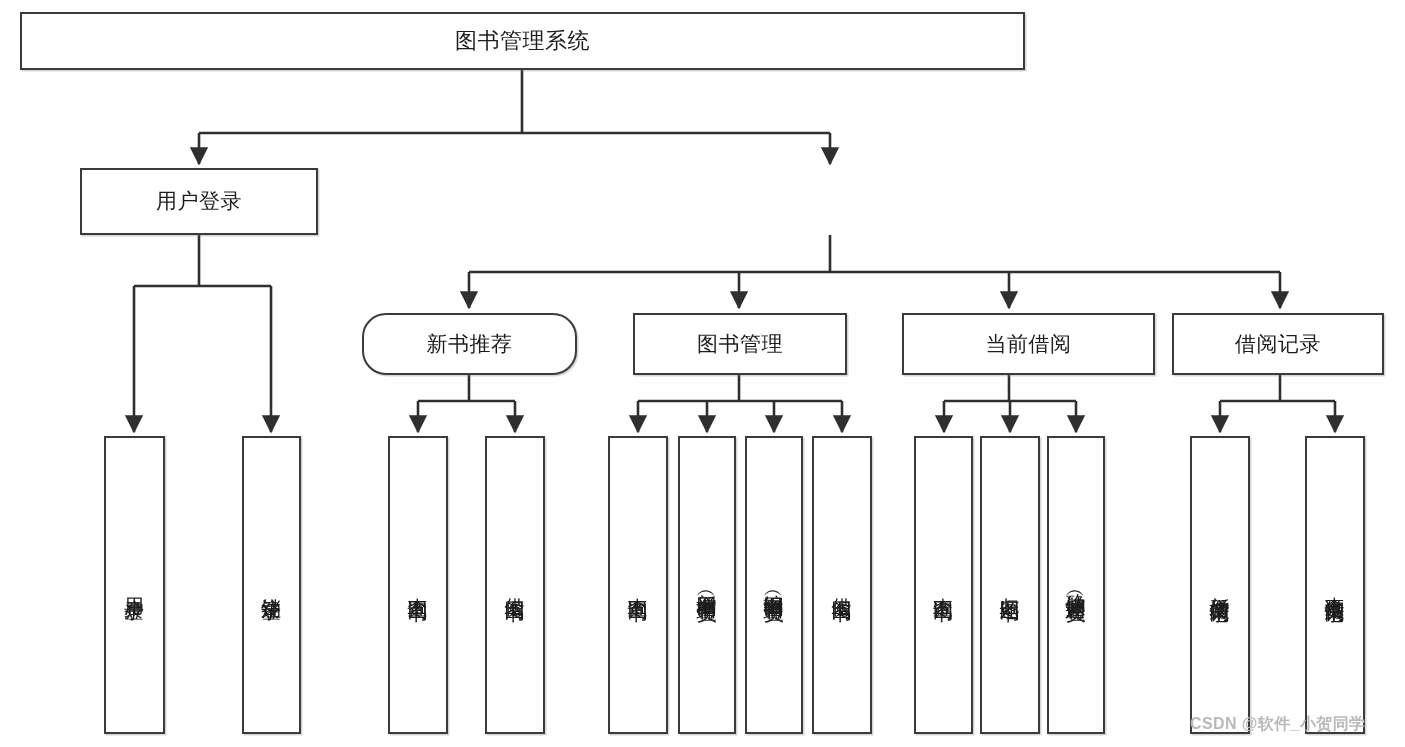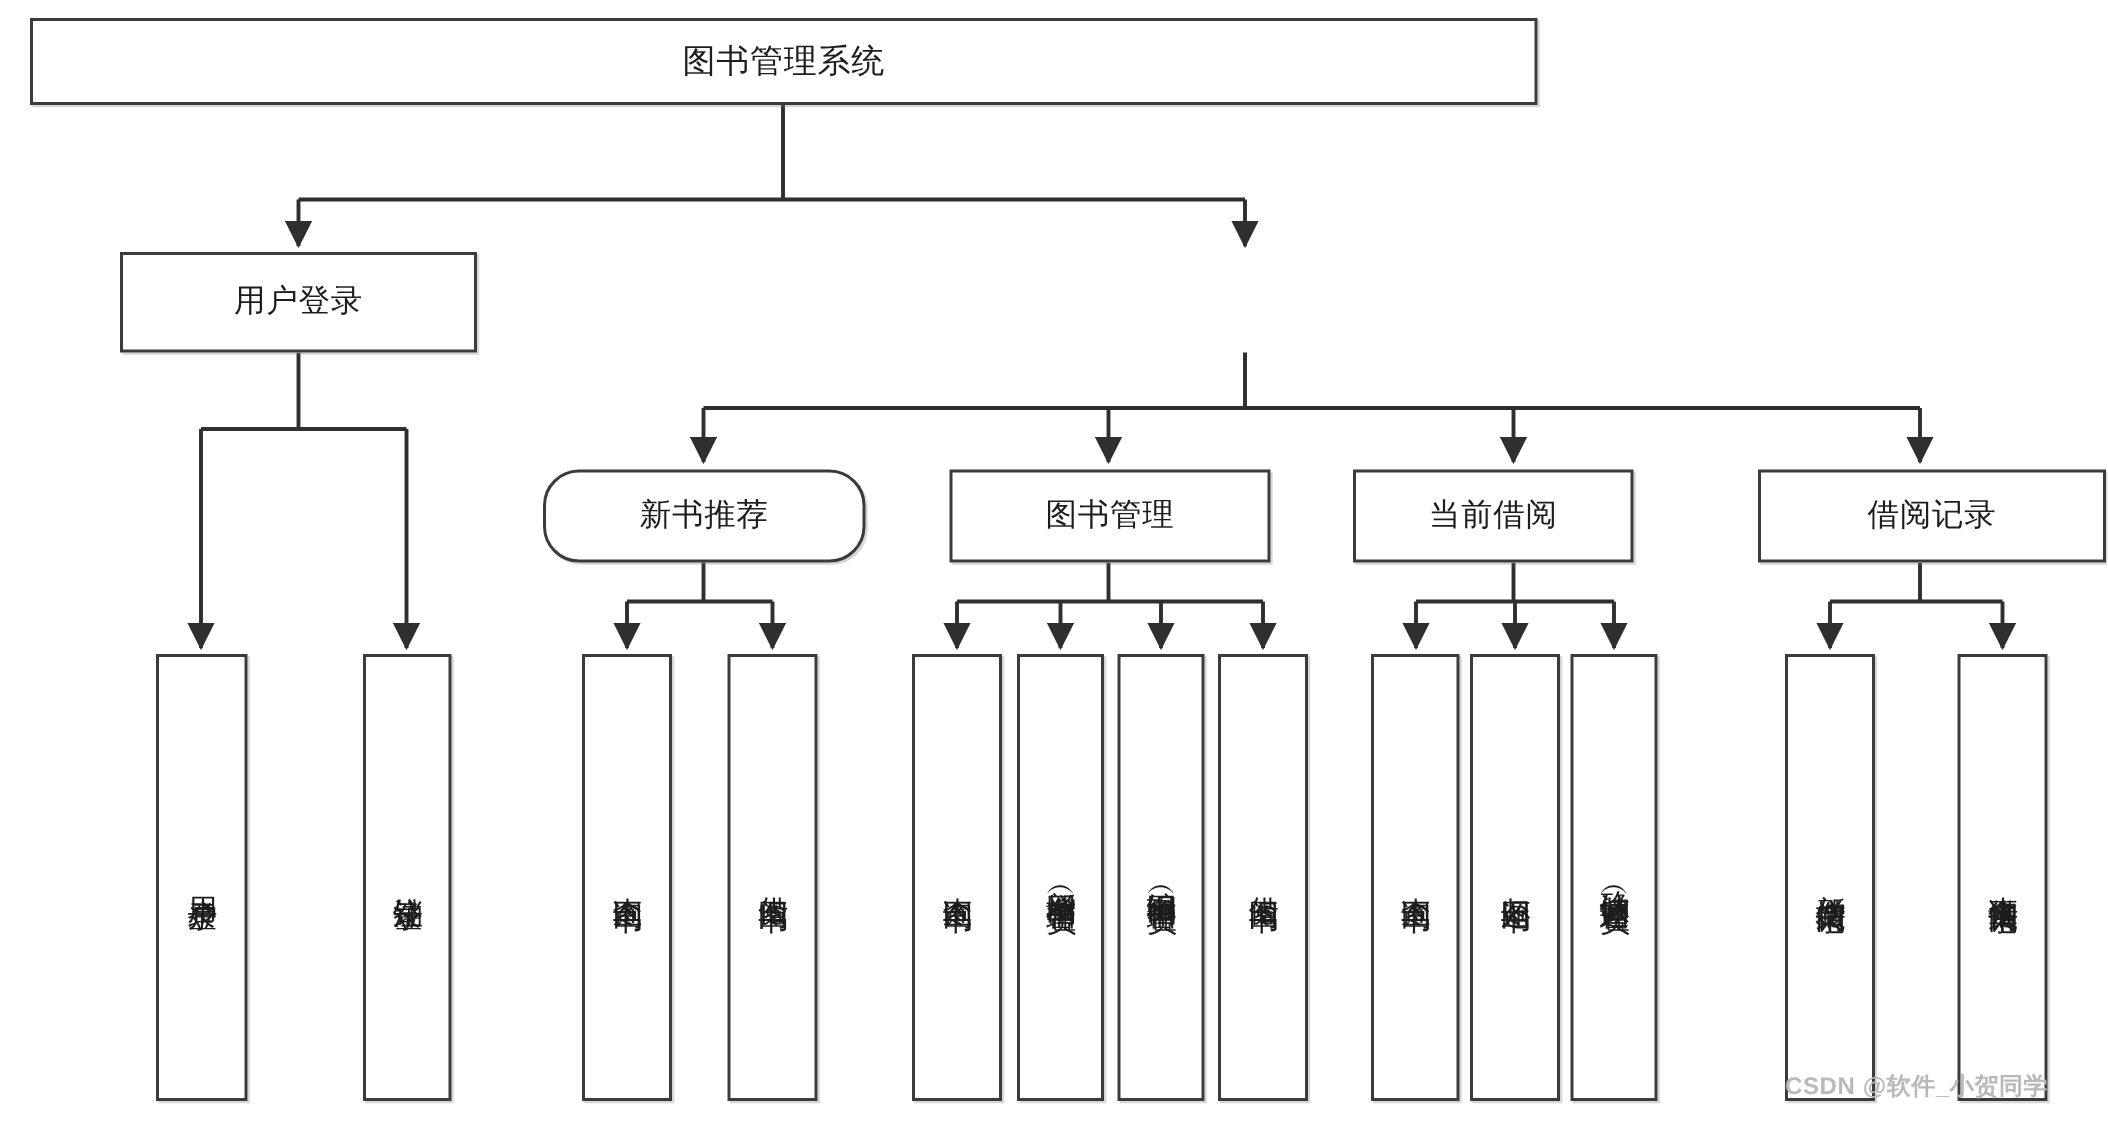--- a/index.html
+++ b/index.html
@@ -127,25 +127,25 @@
 
 
   <div class="node horiz" style="left:362px; top:313px; width:215px; height:62px;border-radius:24px;">
     <span class="label">新书推荐</span>
   </div>
 
   <div class="node horiz" style="left:633px; top:313px; width:214px; height:62px;">
     <span class="label">图书管理</span>
   </div>
 
-  <div class="node horiz" style="left:902px; top:313px; width:187px; height:62px;">
+  <div class="node horiz" style="left:902px; top:313px; width:253px; height:62px;">
     <span class="label">当前借阅</span>
   </div>
 
-  <div class="node horiz" style="left:1172px; top:313px; width:232px; height:62px;align-items:center;">
+  <div class="node horiz" style="left:1172px; top:313px; width:212px; height:62px;align-items:center;">
     <span class="label">借阅记录</span>
   </div>
 
   <div class="node vert" style="left:104px; top:436px; width:61px; height:298px;">
     <span class="label">用户登录</span>
   </div>
 
   <div class="node vert" style="left:242px; top:436px; width:59px; height:298px;">
     <span class="label">注销登录</span>
   </div>

